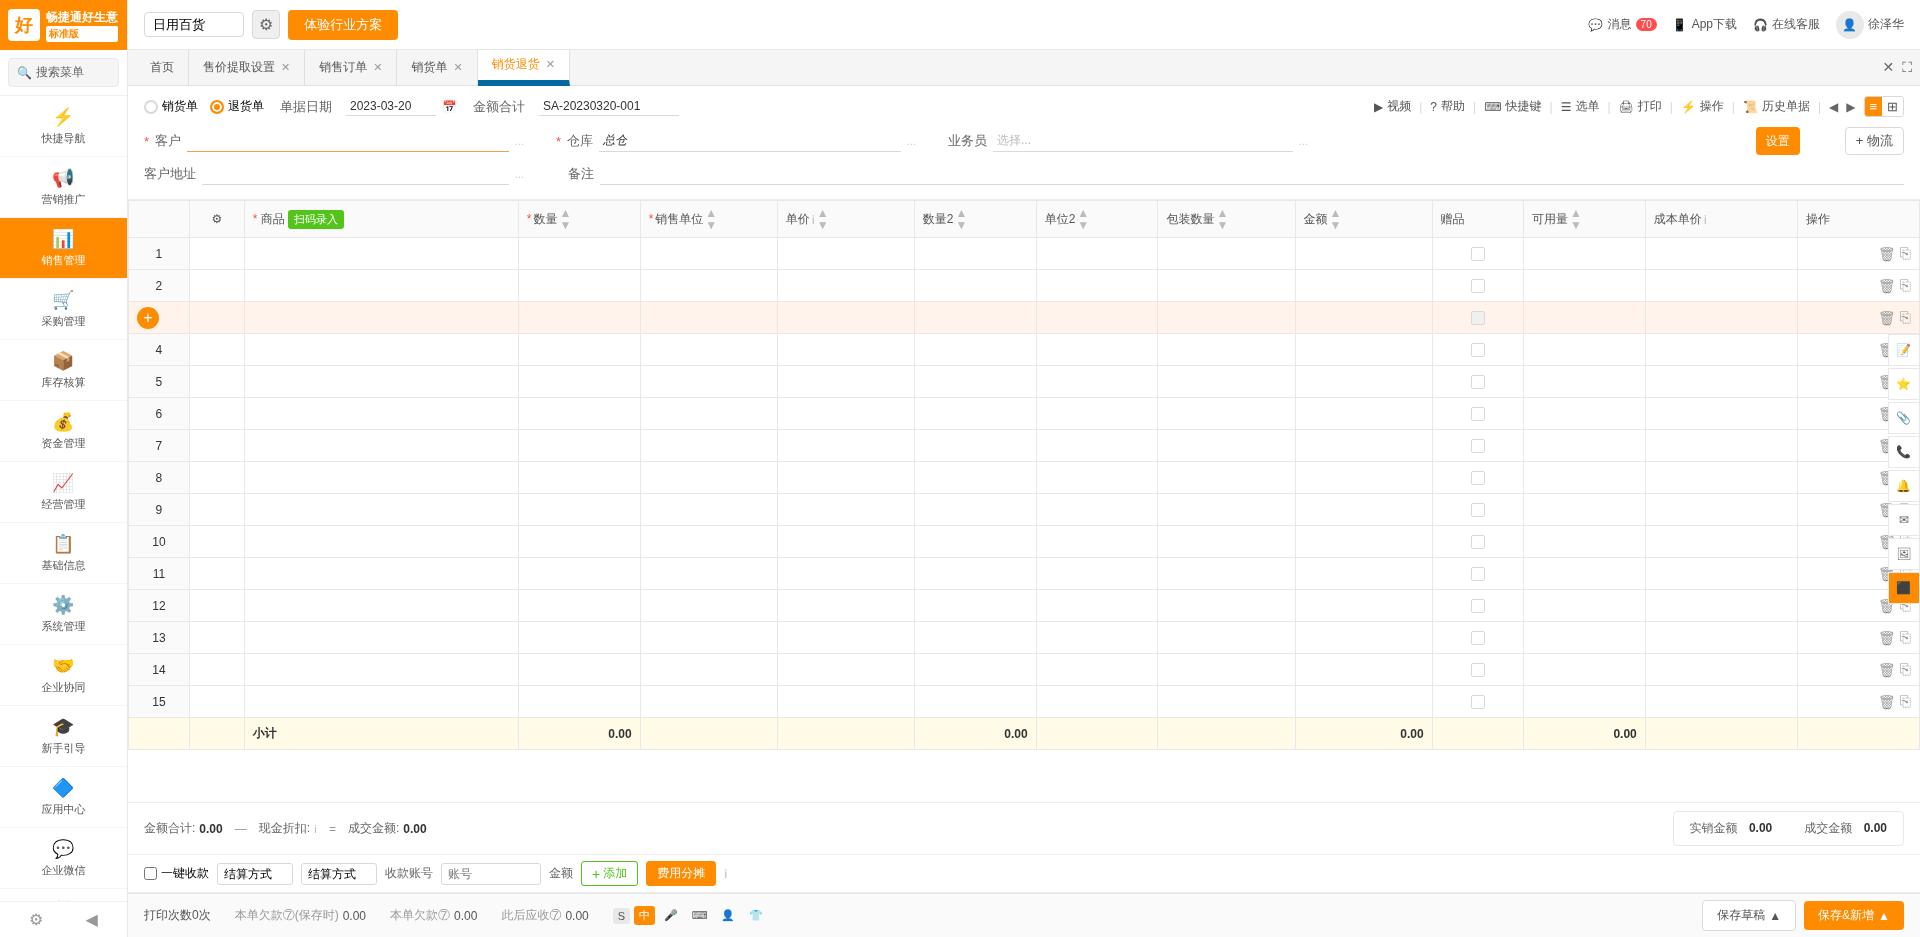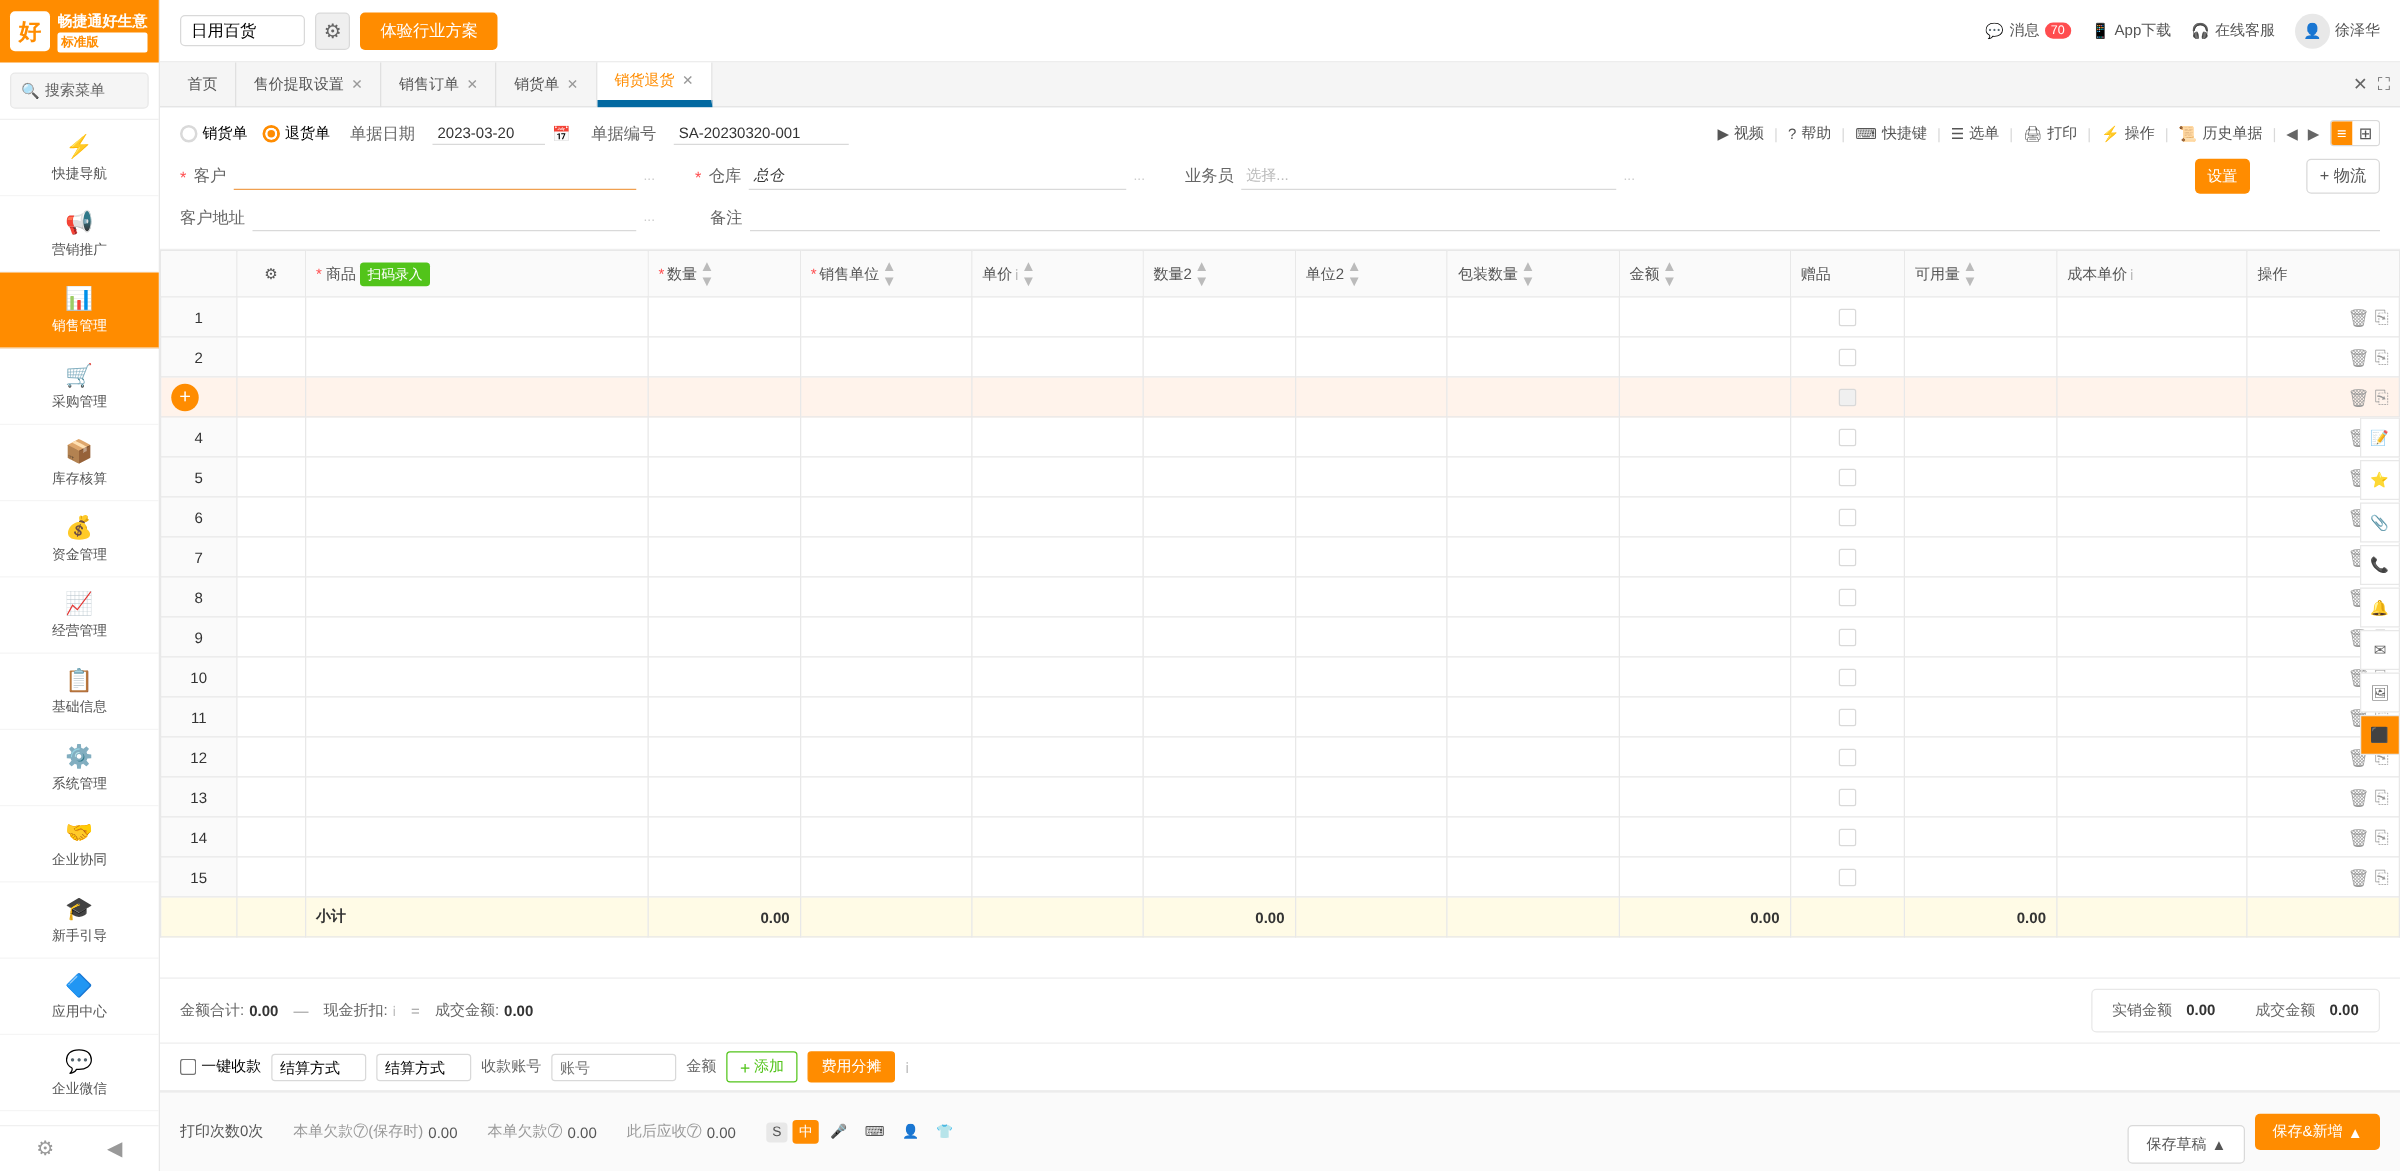--- a/index.html
+++ b/index.html
@@ -100,21 +100,21 @@
 
     
     .status-bar { background: #fafafa; border-top: 1px solid #e8e8e8; padding: 6px 16px; display: flex; align-items: center; justify-content: space-between; font-size: 12px; }
     .status-bar-left { display: flex; gap: 24px; color: #555; }
     .status-item { display: flex; align-items: center; gap: 4px; }
     .status-bar-right { display: flex; align-items: center; gap: 8px; }
     .summary-label { color: #666; }
 
     
     .action-buttons { display: flex; align-items: center; gap: 8px; }
-    .btn-save-draft { background: #fff; border: 1px solid #d9d9d9; border-radius: 4px; padding: 6px 14px; cursor: pointer; font-size: 13px; color: #555; display: flex; align-items: center; gap: 4px; margin-top: 20px; }
+    .btn-save-draft { background: #fff; border: 1px solid #d9d9d9; border-radius: 4px; padding: 6px 14px; cursor: pointer; font-size: 13px; color: #555; display: flex; align-items: center; gap: 4px; }
     .btn-save-new { background: #ff8c00; border: none; border-radius: 4px; padding: 6px 14px; cursor: pointer; font-size: 13px; color: #fff; display: flex; align-items: center; gap: 4px; }
 
     
     .right-float { position: fixed; right: 0; top: 50%; transform: translateY(-50%); display: flex; flex-direction: column; gap: 2px; z-index: 100; }
     .right-float-btn { width: 32px; height: 32px; background: #fff; border: 1px solid #e8e8e8; display: flex; align-items: center; justify-content: center; cursor: pointer; color: #666; font-size: 14px; }
     .right-float-btn.active { background: #ff8c00; color: #fff; }
 
     
     .input-bar-icons { display: flex; align-items: center; gap: 4px; }
     .form-section { background: #fff; padding: 10px 16px; border-bottom: 1px solid #eee; }
@@ -282,21 +282,21 @@
                 <div class="radio-dot checked"></div>
                 <span>退货单</span>
               </label>
             </div>
             <div class="form-date-field">
               <span class="form-field-label">单据日期</span>
               <span style="color:#333; cursor:pointer; border-bottom:1px solid #d9d9d9; padding:2px 4px; min-width:90px;">2023-03-20</span>
               <span style="color:#999; cursor:pointer;">📅</span>
             </div>
             <div class="form-doc-num">
-              <span class="form-field-label">单据编号</span>
+              <span class="form-field-label">金额合计</span>
               <span style="color:#333; cursor:pointer; border-bottom:1px solid #d9d9d9; padding:2px 4px; min-width:140px;">SA-20230320-001</span>
             </div>
           </div>
           <div style="display:flex; align-items:center; gap:8px;">
             <div class="toolbar-btn">
               <span>▶</span>
               <span>视频</span>
             </div>
             <span class="toolbar-divider">|</span>
             <div class="toolbar-btn">

